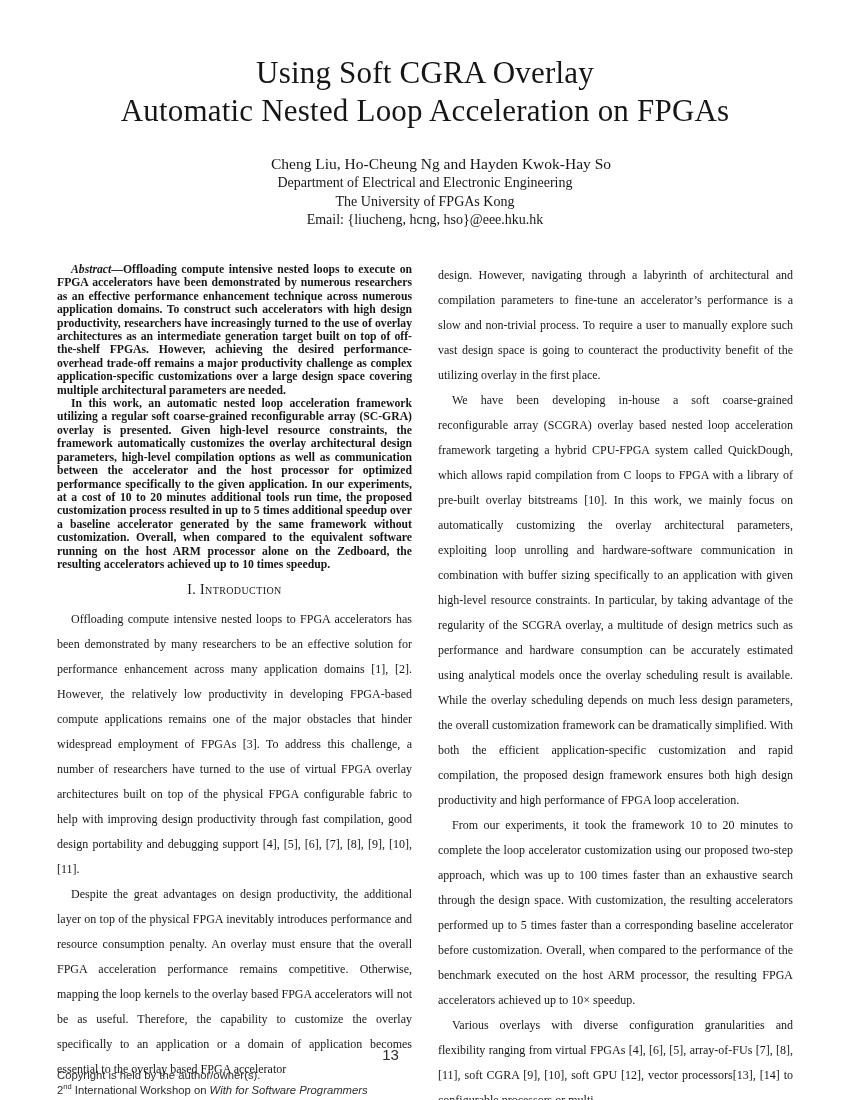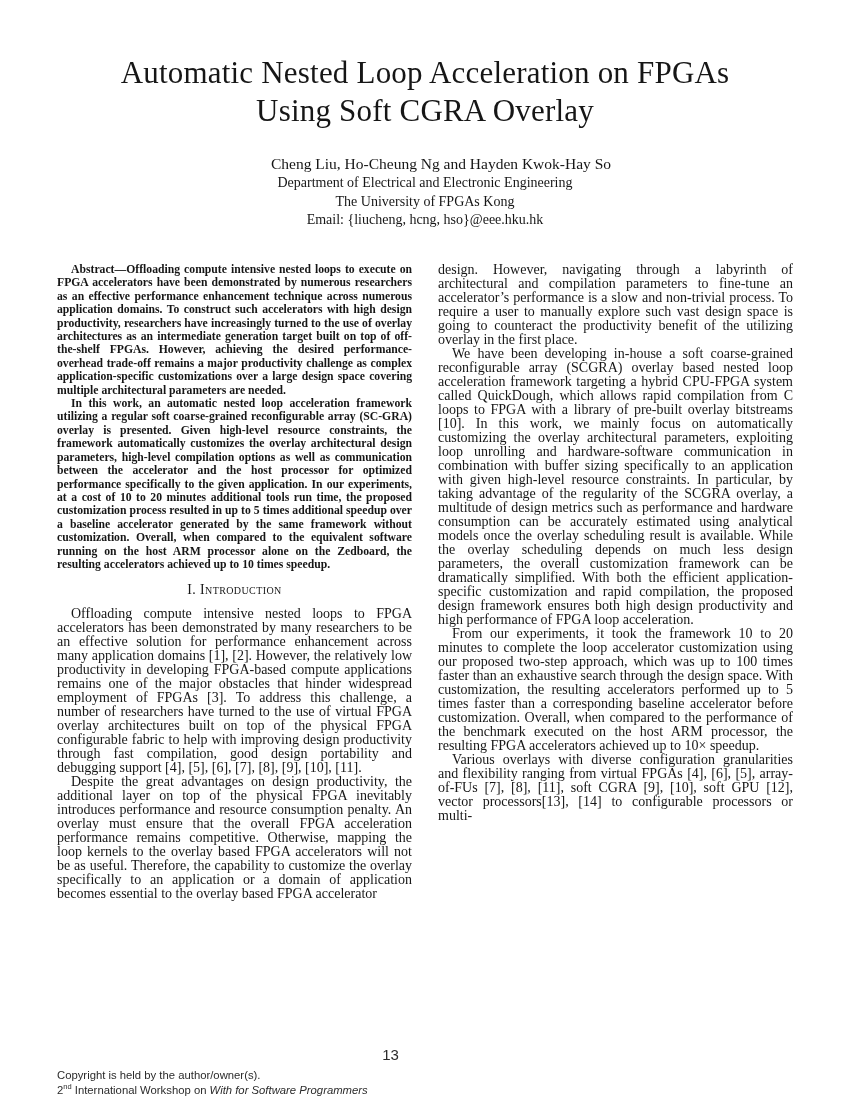--- a/index.html
+++ b/index.html
@@ -52,33 +52,33 @@
     text-align: justify;
     hyphens: auto;
   }
   p { margin: 0; }
   .abstract {
     font-weight: bold;
     font-size: 11.7px;
     line-height: 13.4px;
     text-align: justify;
   }
-  .abstract-label { }
+  .abstract-label { font-style: italic; }
   .indent { text-indent: 14px; }
   .sec-heading {
     margin: 11px 0 9px 0;
     text-align: center;
     font-weight: 400;
     font-size: 13.8px;
     font-variant: small-caps;
     letter-spacing: 0.4px;
   }
   .body-par {
-    font-size: 14px;
-    line-height: 14px;
+    font-size: 12px;
+    line-height: 25px;
   }
   .footer {
     position: absolute;
     left: 57px;
     top: 1068px;
     width: 500px;
     font-family: "Liberation Sans", sans-serif;
     font-size: 11.3px;
     line-height: 14.6px;
     color: #2b2b2b;
@@ -99,22 +99,22 @@
     font-size: 15px;
     color: #2b2b2b;
   }
 </style>
 </head>
 <body>
 
 <div class="page">
 
   <h1 class="title">
+    <span class="title-line">Using Soft CGRA Overlay</span>
     <span class="title-line">Automatic Nested Loop Acceleration on FPGAs</span>
-    <span class="title-line">Using Soft CGRA Overlay</span>
   </h1>
 
   <div class="authors">
     <div class="author-names">Cheng Liu, Ho-Cheung Ng and Hayden Kwok-Hay So</div>
     <div class="affil">Department of Electrical and Electronic Engineering</div>
     <div class="affil">The University of FPGAs Kong</div>
     <div class="affil">Email: {liucheng, hcng, hso}@eee.hku.hk</div>
   </div>
 
   <div class="columns">

